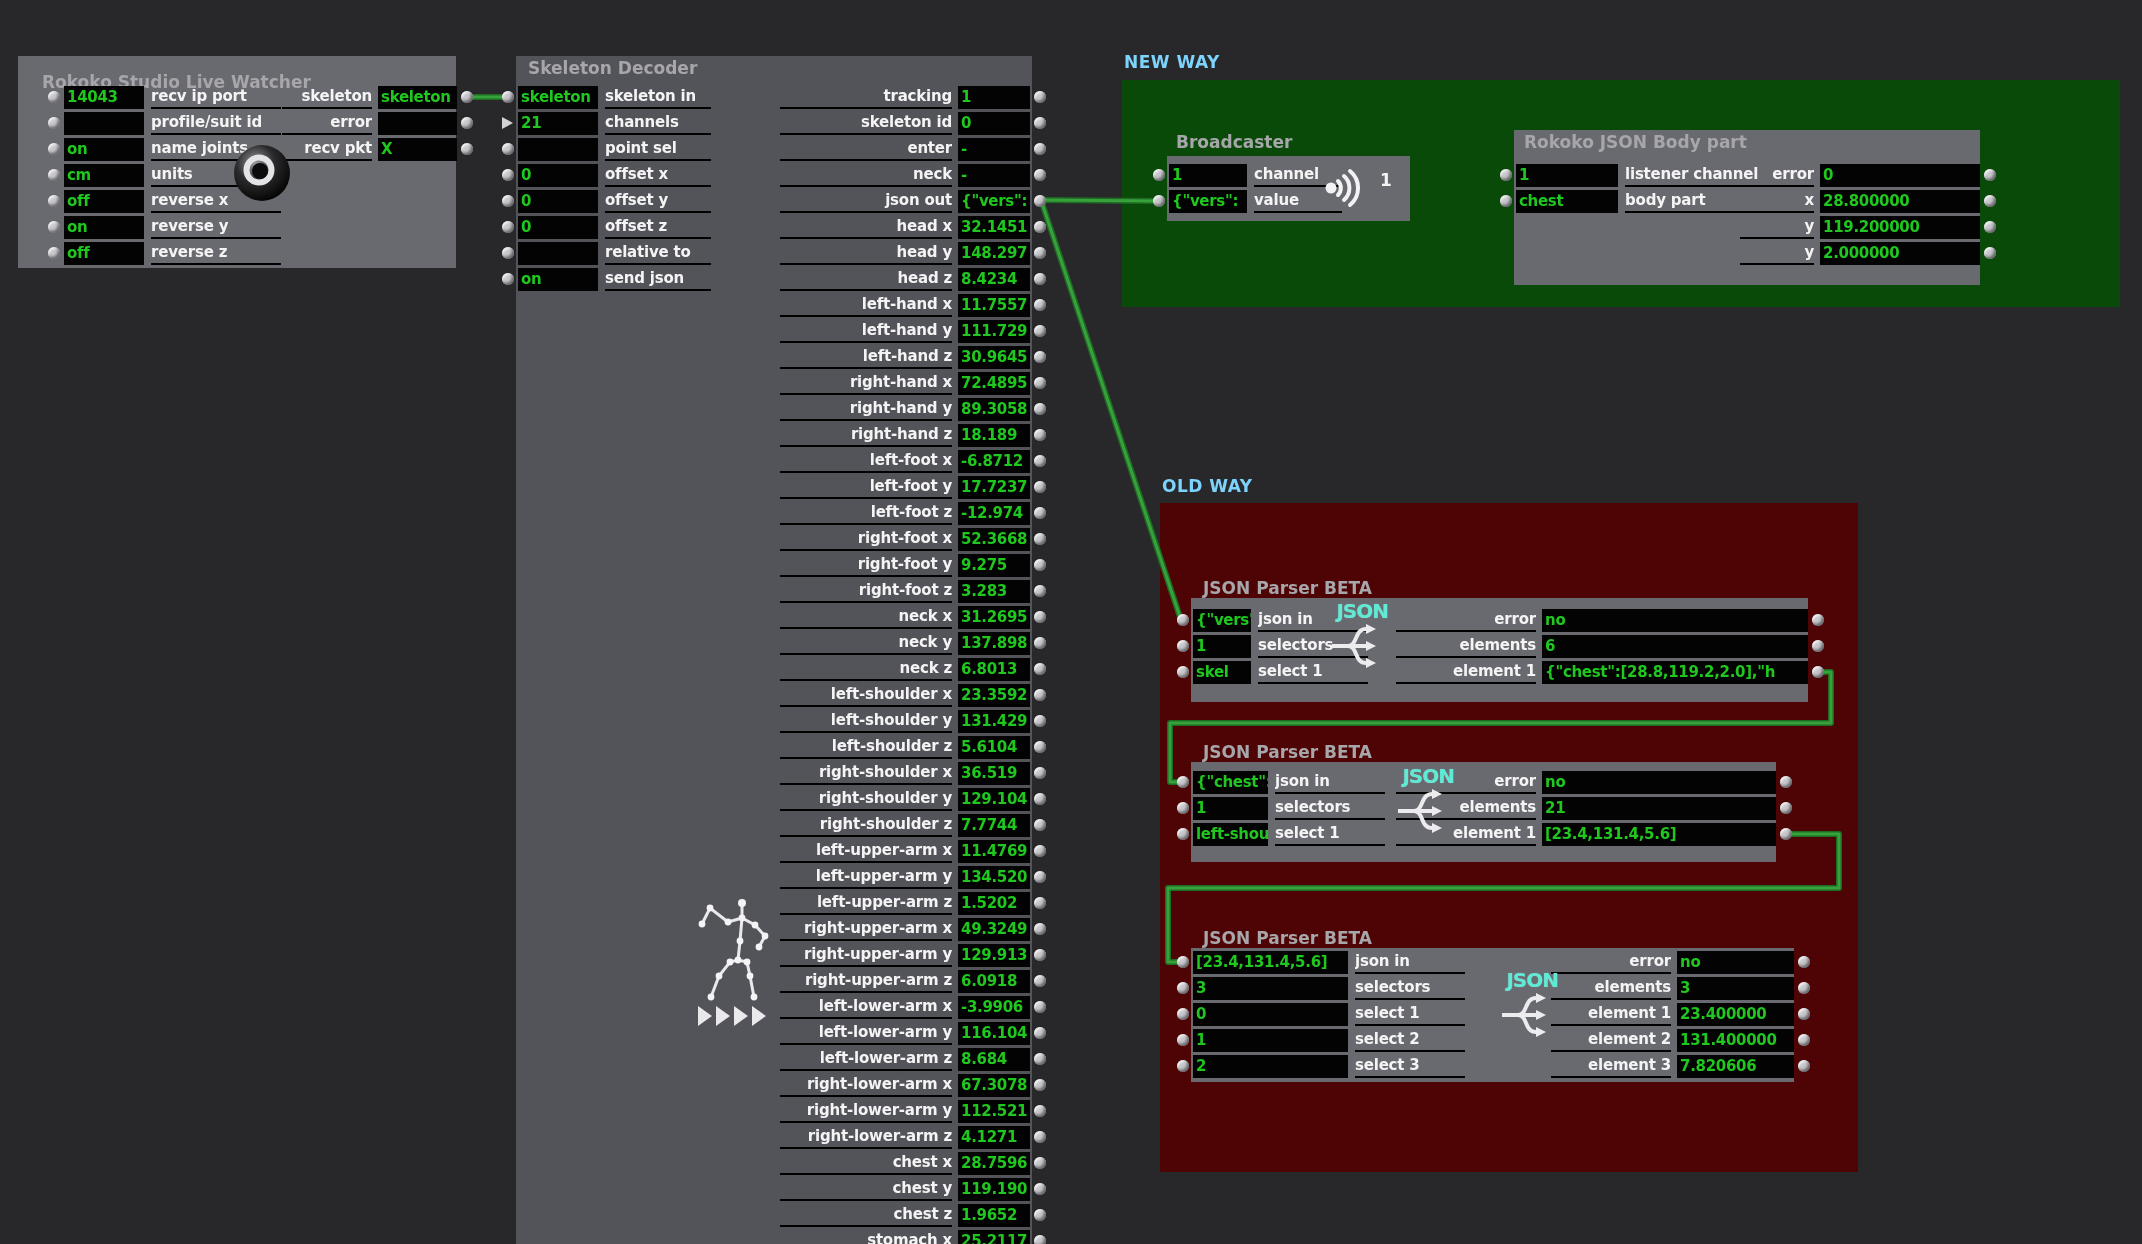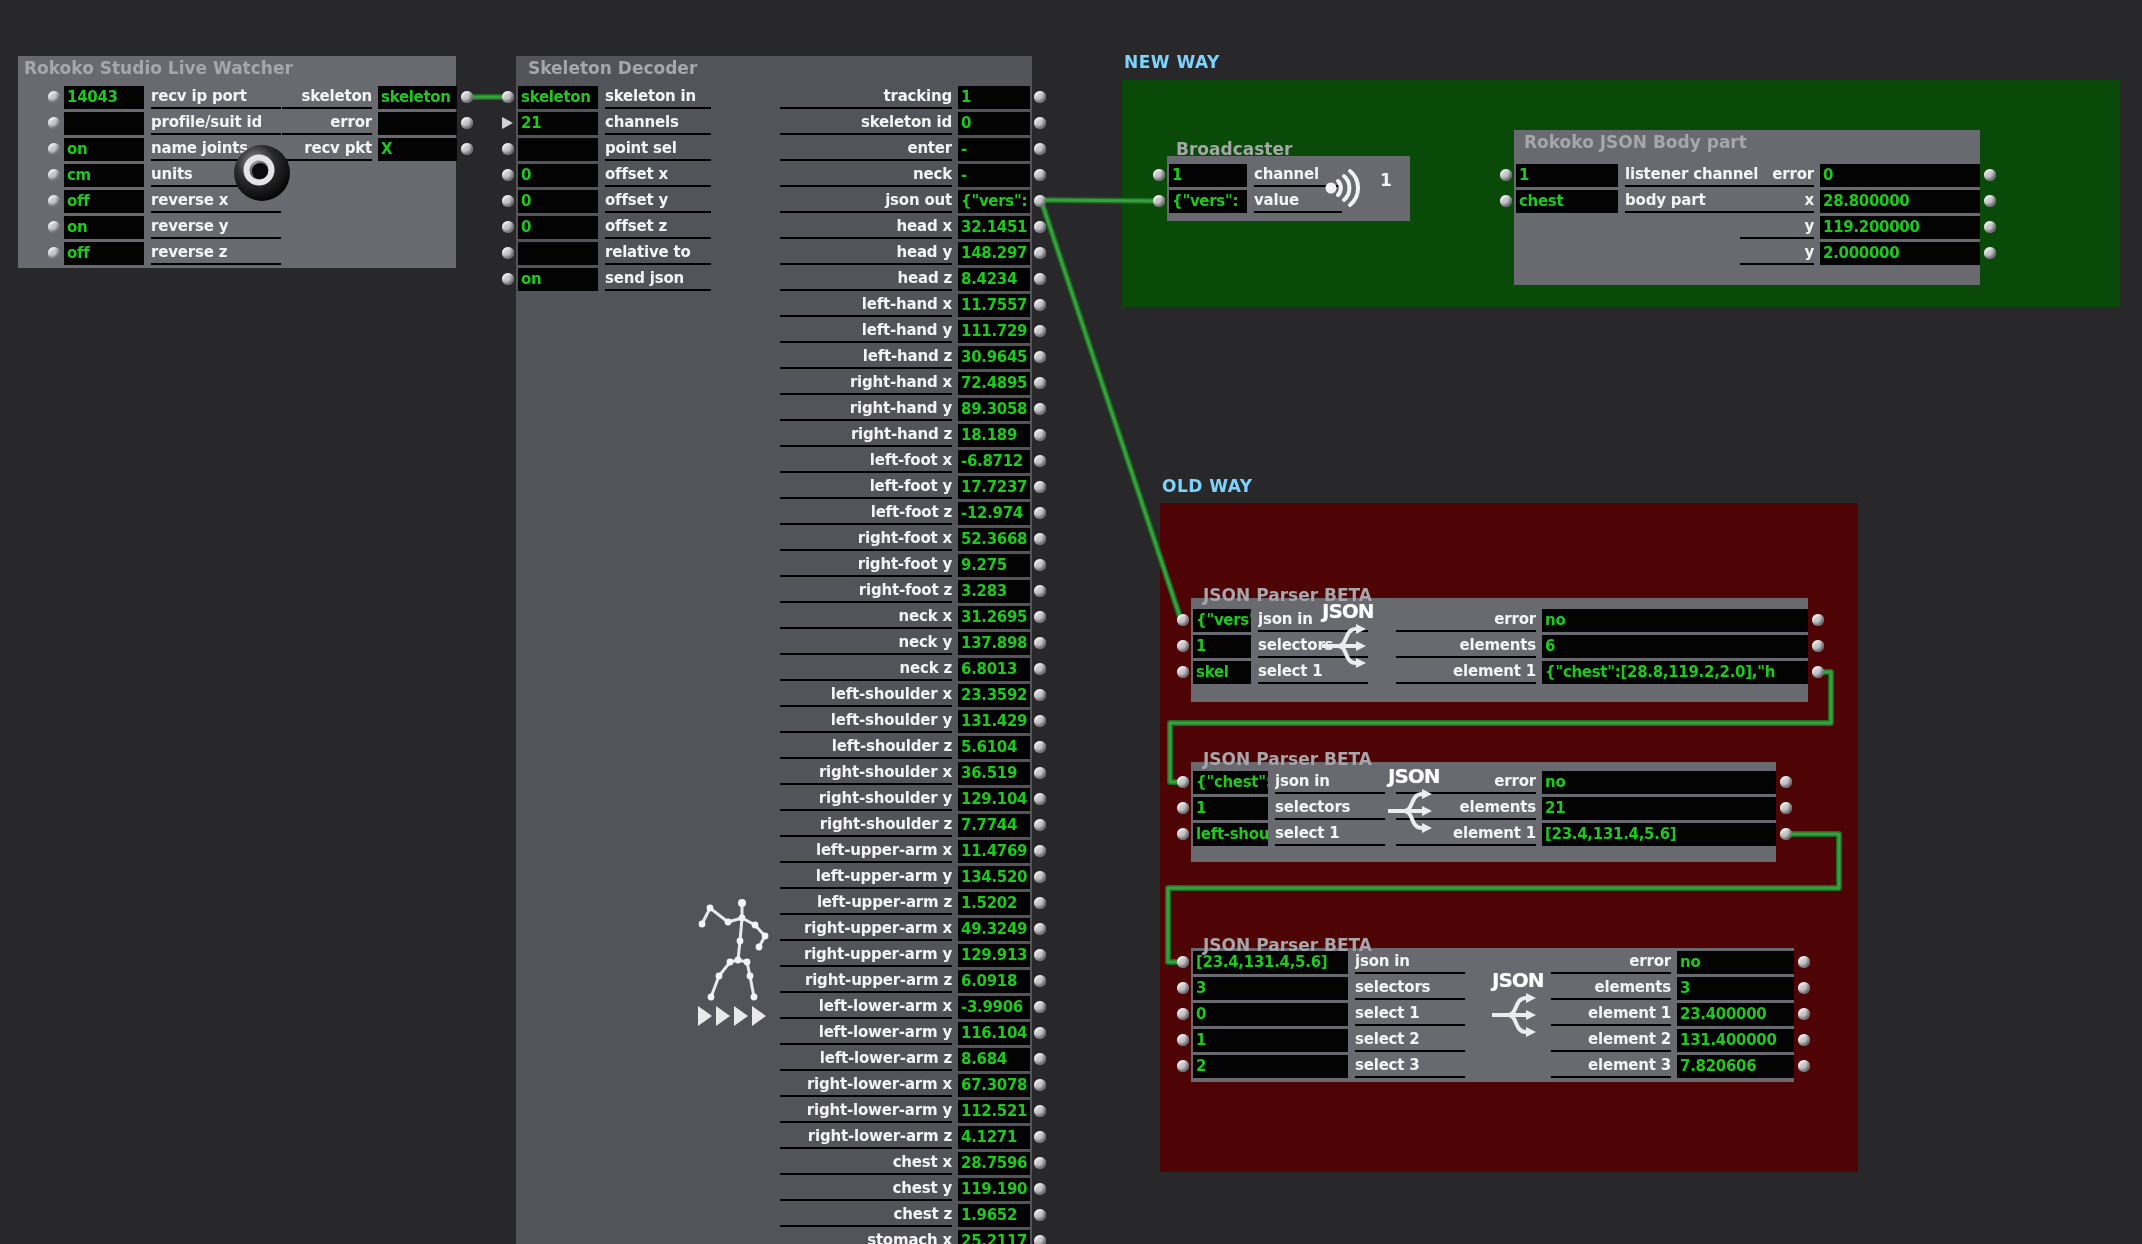--- a/index.html
+++ b/index.html
@@ -4,39 +4,39 @@
 <style>
   html,body{margin:0;padding:0;background:#28282a;}
   #canvas{position:relative;width:2142px;height:1244px;overflow:hidden;background:#28282a;
           font-family:"DejaVu Sans",sans-serif;font-weight:700;}
   .panel{position:absolute;z-index:0;}
   .panel-label{position:absolute;z-index:1;font-size:17px;color:#7dd3fc;letter-spacing:.5px;white-space:nowrap;}
   #wires{position:absolute;left:0;top:0;z-index:1;pointer-events:none;}
   .node{position:absolute;z-index:2;background:#696970;}
   .node.dark{background:#53535a;}
   .node-title{position:absolute;top:2px;left:12px;font-size:17px;color:#a6a6ab;white-space:nowrap;}
-  .free-title{position:absolute;z-index:3;font-size:17px;color:#a6a6ab;white-space:nowrap;margin-top:7px;}
+  .free-title{position:absolute;z-index:3;font-size:17px;color:#a6a6ab;white-space:nowrap;}
   .col{position:absolute;}
   .row{height:26px;position:relative;display:flex;align-items:center;}
   .vbox{width:var(--boxw);height:23px;background:#030303;color:#1fc71f;font-size:15px;line-height:23px;
         padding-left:3px;box-sizing:border-box;overflow:hidden;white-space:nowrap;flex:none;letter-spacing:-.3px;}
   .lbl{width:var(--lblw);height:23px;line-height:21px;border-bottom:2px solid #000;color:#f4f4f5;
        font-size:15px;white-space:nowrap;overflow:hidden;flex:none;box-sizing:border-box;letter-spacing:-.2px;}
   .col.in .lbl{margin-left:7px;}
   .col.out .row{justify-content:flex-end;}
   .col.out .lbl{text-align:right;margin-right:6px;}
   .port{position:absolute;width:12px;height:12px;border-radius:50%;background:#c9c9cd;
         box-shadow:inset -2px -2px 3px rgba(35,35,40,.6), inset 1px 2px 2px rgba(255,255,255,.75);}
   .col.in .port{left:-16px;}
   .col.out .port{right:-16px;}
   .port.tri{border-radius:0;background:transparent;box-shadow:none;width:0;height:0;
         border-left:11px solid #d2d2d6;border-top:6px solid transparent;border-bottom:6px solid transparent;left:-15px;}
   .icon{position:absolute;}
   .badge{position:absolute;color:#f4f4f5;font-size:17px;}
-  .json-icon{position:absolute;width:66px;text-align:left;color:#ffffff;}
+  .json-icon{position:absolute;width:66px;text-align:right;color:#5eead4;}
   .json-word{font-size:20px;letter-spacing:-1px;line-height:20px;text-shadow:0 0 1px rgba(255,255,255,.4);}
 </style>
 </head>
 <body>
 
 <div id="canvas">
 
   <div class="panel" style="left:1122px;top:80px;width:998px;height:227px;background:#0a4a08;"></div>
   <div class="panel" style="left:1160px;top:503px;width:698px;height:669px;background:#4e0404;"></div>
   <div class="panel-label" style="left:1124px;top:52px;">NEW WAY</div>
@@ -53,21 +53,21 @@
     <g fill="none" stroke="#37a13b" stroke-width="3" stroke-linejoin="round" stroke-linecap="round">
       <path d="M465,97 H506"></path>
       <path d="M1041,200 L1157,201"></path>
       <path d="M1041,200 L1181,620"></path>
       <path d="M1817,672 H1831 V723 H1170 V782 H1181"></path>
       <path d="M1785,834 H1839 V888 H1168 V962 H1181"></path>
     </g>
   </svg>
 
   <div class="node" style="left:18px;top:56px;width:438px;height:212px;">
-    <div class="node-title" style="left:6px;">Rokoko Studio Live Watcher</div>
+    <div class="node-title" style="left:24px;margin-top:14px;">Rokoko Studio Live Watcher</div>
     <div class="col in" style="left:2px;top:28px;padding-left:44px;--boxw:80px;--lblw:130px;">
         <div class="row">
           <span class="port"></span>
           <div class="vbox">14043</div>
           <div class="lbl">recv ip port</div>
         </div>
         <div class="row">
           <span class="port"></span>
           <div class="vbox"></div>
           <div class="lbl">profile/suit id</div>

